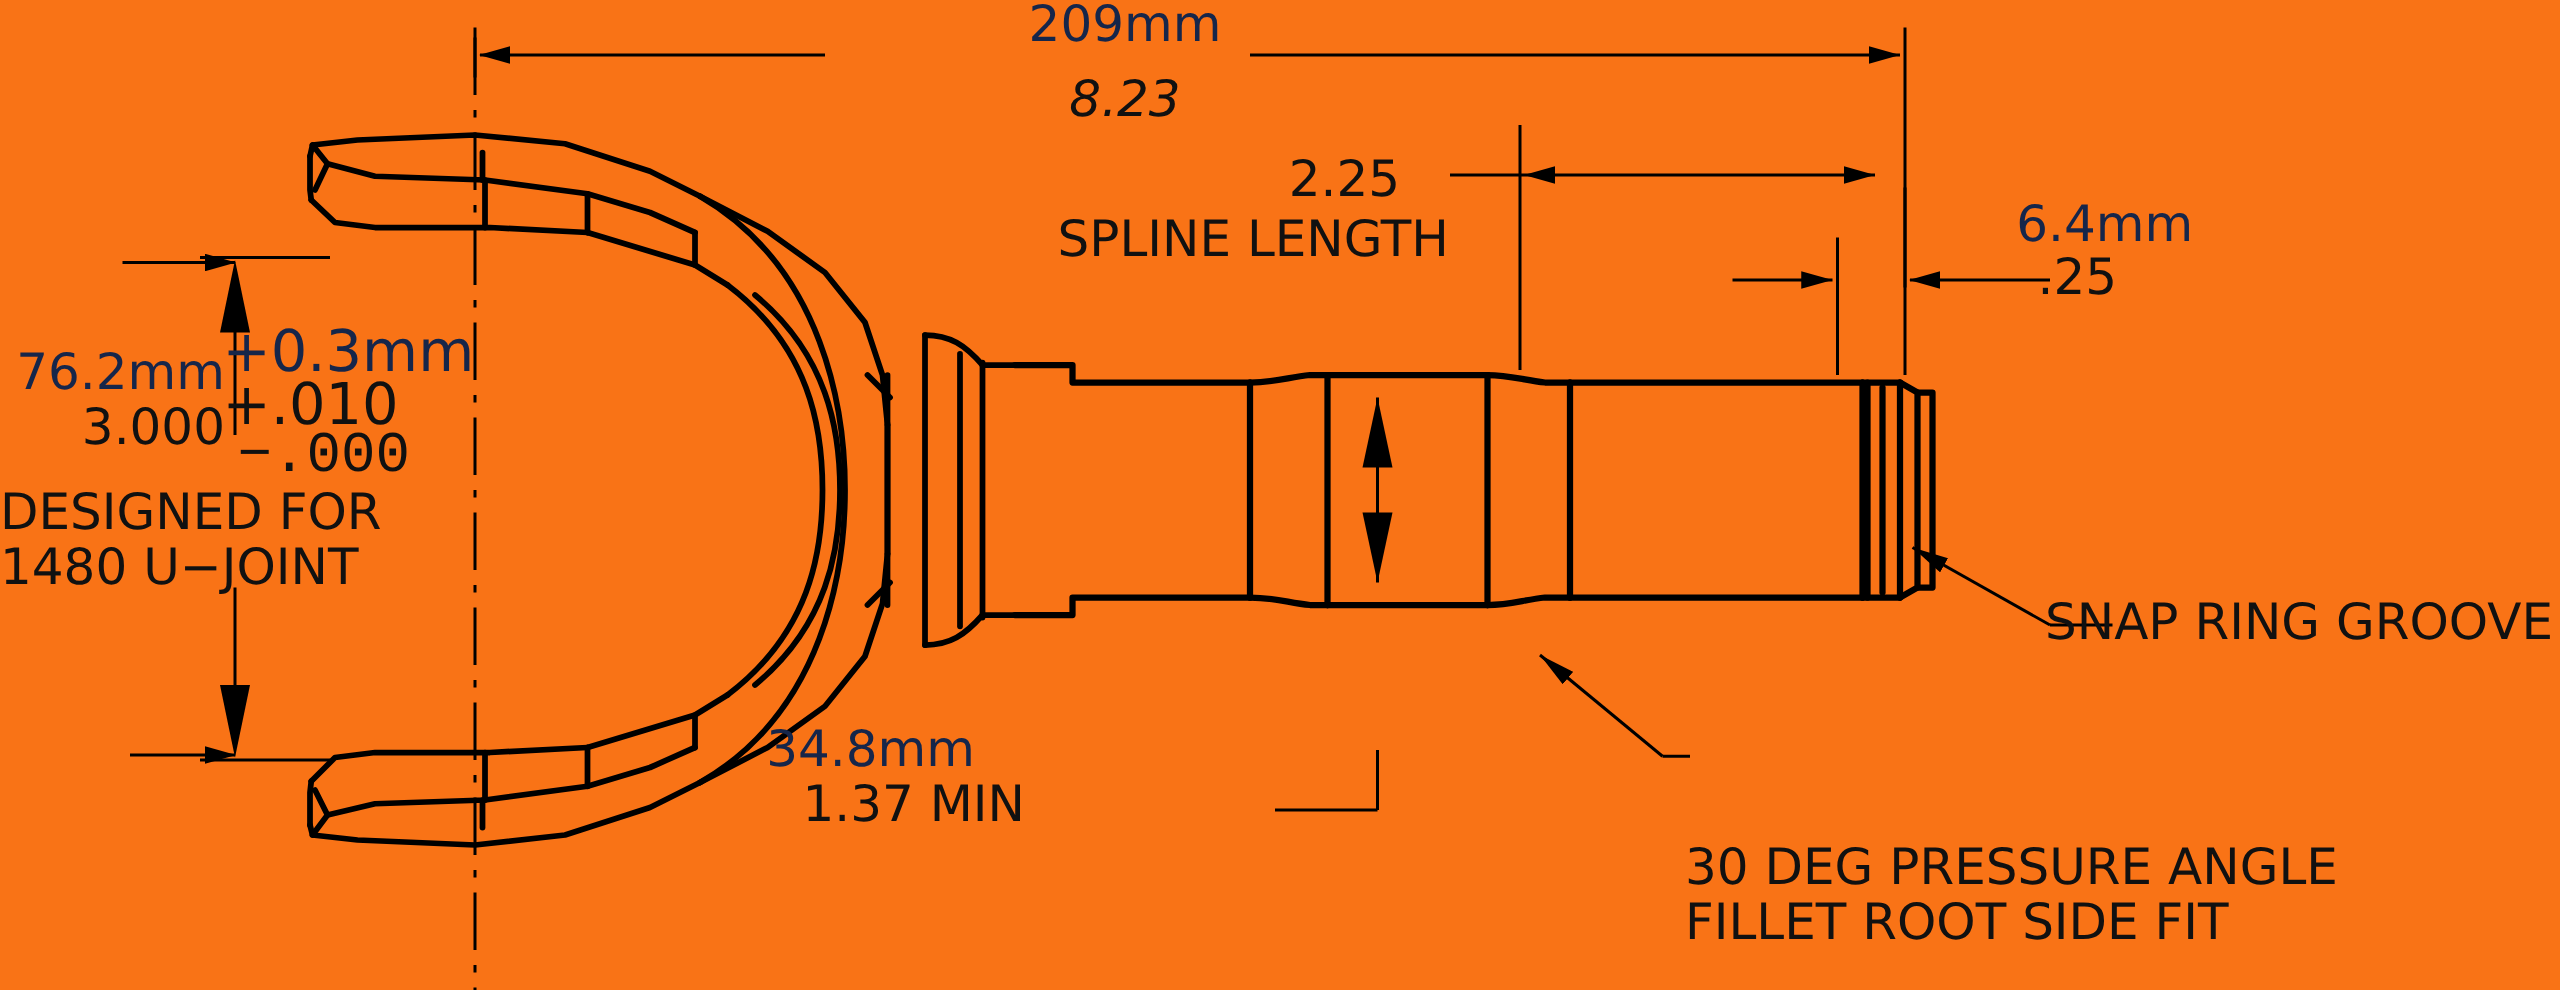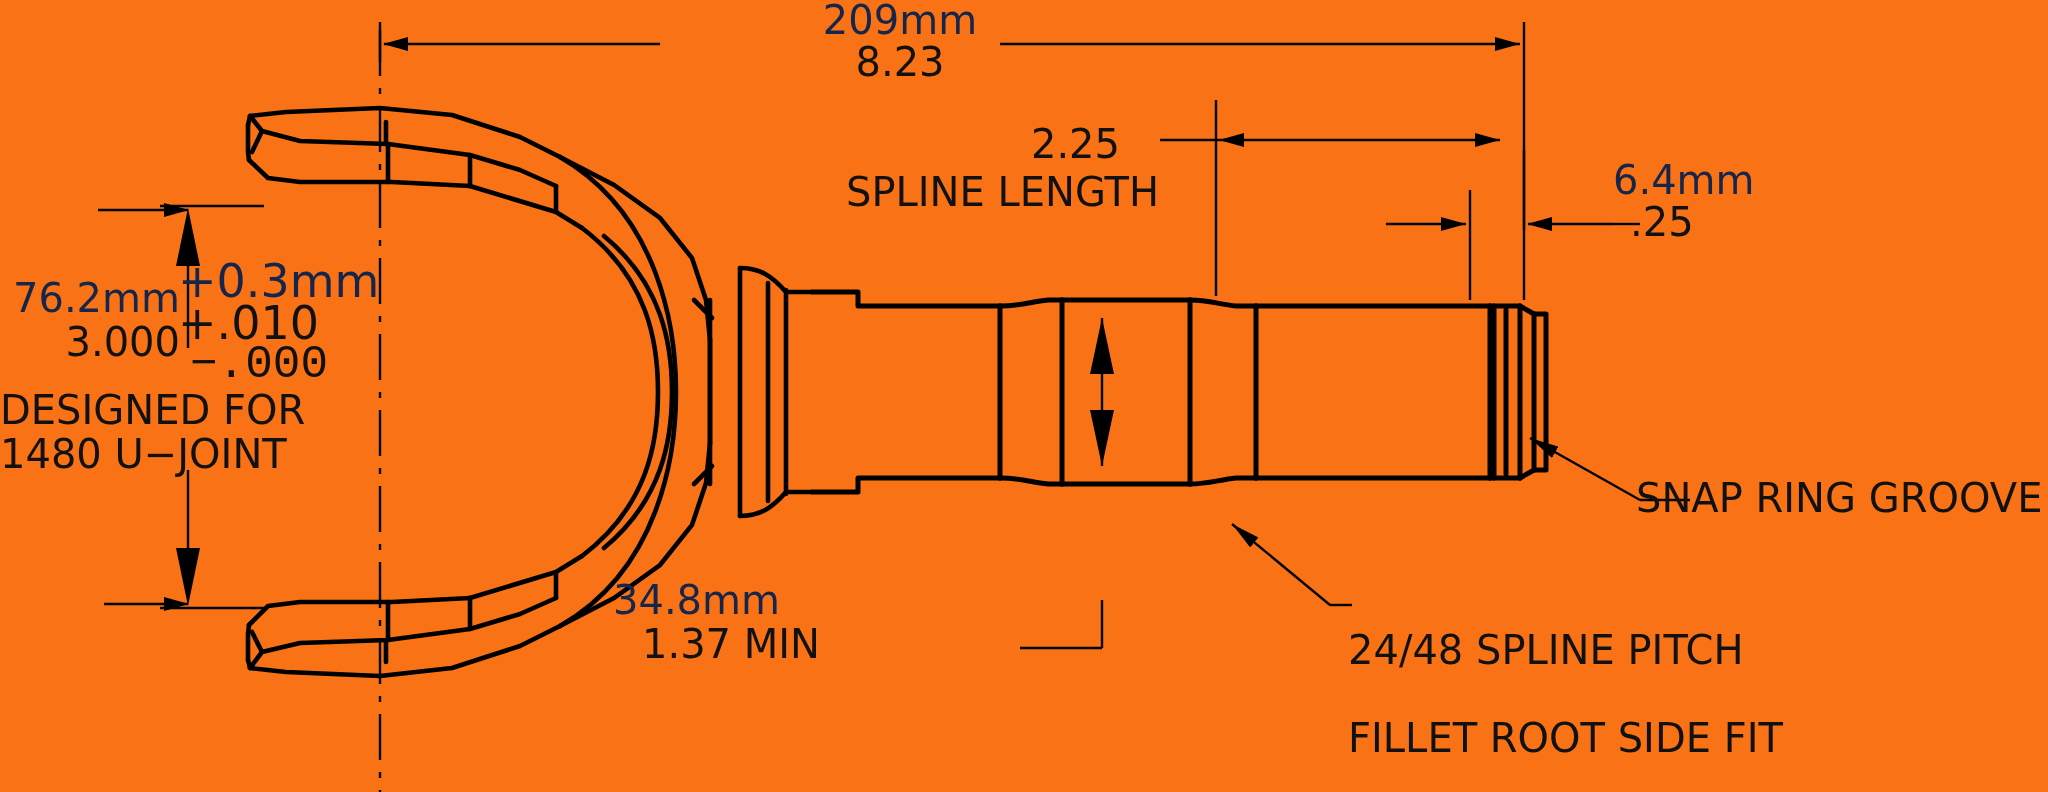--- a/index.html
+++ b/index.html
@@ -174,21 +174,21 @@
     </g>
 
     <g stroke="#000" stroke-width="2.4" fill="none">
       <path d="M1330 605 L1232 524" marker-end="url(#arrLead)"></path>
       <path d="M1330 605 L1352 605"></path>
     </g>
 
   </svg>
 
   <div class="lbl metric t40 ct" style="left:760px;top:0px;width:280px;">209mm</div>
-  <div class="lbl imperial t40 ct" style="left:760px;top:42px;width:280px;">8.23</div>
+  <div class="lbl imperial t40 ct" style="left:760px;top:60px;width:280px;font-style:italic;">8.23</div>
 
   <div class="lbl imperial t40 rt" style="left:790px;top:124px;width:330px;">2.25</div>
   <div class="lbl note t40" style="left:846px;top:172px;">SPLINE LENGTH</div>
 
   <div class="lbl metric t40" style="left:1613px;top:160px;">6.4mm</div>
   <div class="lbl imperial t40" style="left:1630px;top:202px;">.25</div>
 
   <div class="lbl metric t40 rt" style="left:-10px;top:278px;width:190px;">76.2mm</div>
   <div class="lbl imperial t40 rt" style="left:-10px;top:322px;width:190px;">3.000</div>
   <div class="lbl metric t38" style="left:178px;top:258px;">+0.3mm</div>
@@ -196,16 +196,16 @@
   <div class="lbl imperial t38" style="left:190px;top:342px;font-family:Liberation Mono, monospace;">−.000</div>
 
   <div class="lbl note t40 ct" style="left:0px;top:390px;width:280px;">DESIGNED FOR</div>
   <div class="lbl note t40 ct" style="left:0px;top:434px;width:280px;">1480 U−JOINT</div>
 
   <div class="lbl metric t40 rt" style="left:580px;top:580px;width:200px;">34.8mm</div>
   <div class="lbl imperial t40 rt" style="left:580px;top:624px;width:240px;">1.37 MIN</div>
 
   <div class="lbl note t40" style="left:1636px;top:478px;">SNAP RING GROOVE</div>
 
-  <div class="lbl note t40" style="left:1348px;top:630px;">24/48 SPLINE PITCH</div>
+  <div class="lbl note t40" style="left:1348px;top:674px;">30 DEG PRESSURE ANGLE</div>
   <div class="lbl note t40" style="left:1348px;top:718px;">FILLET ROOT SIDE FIT</div>
 
 </div>
 
 </body></html>

